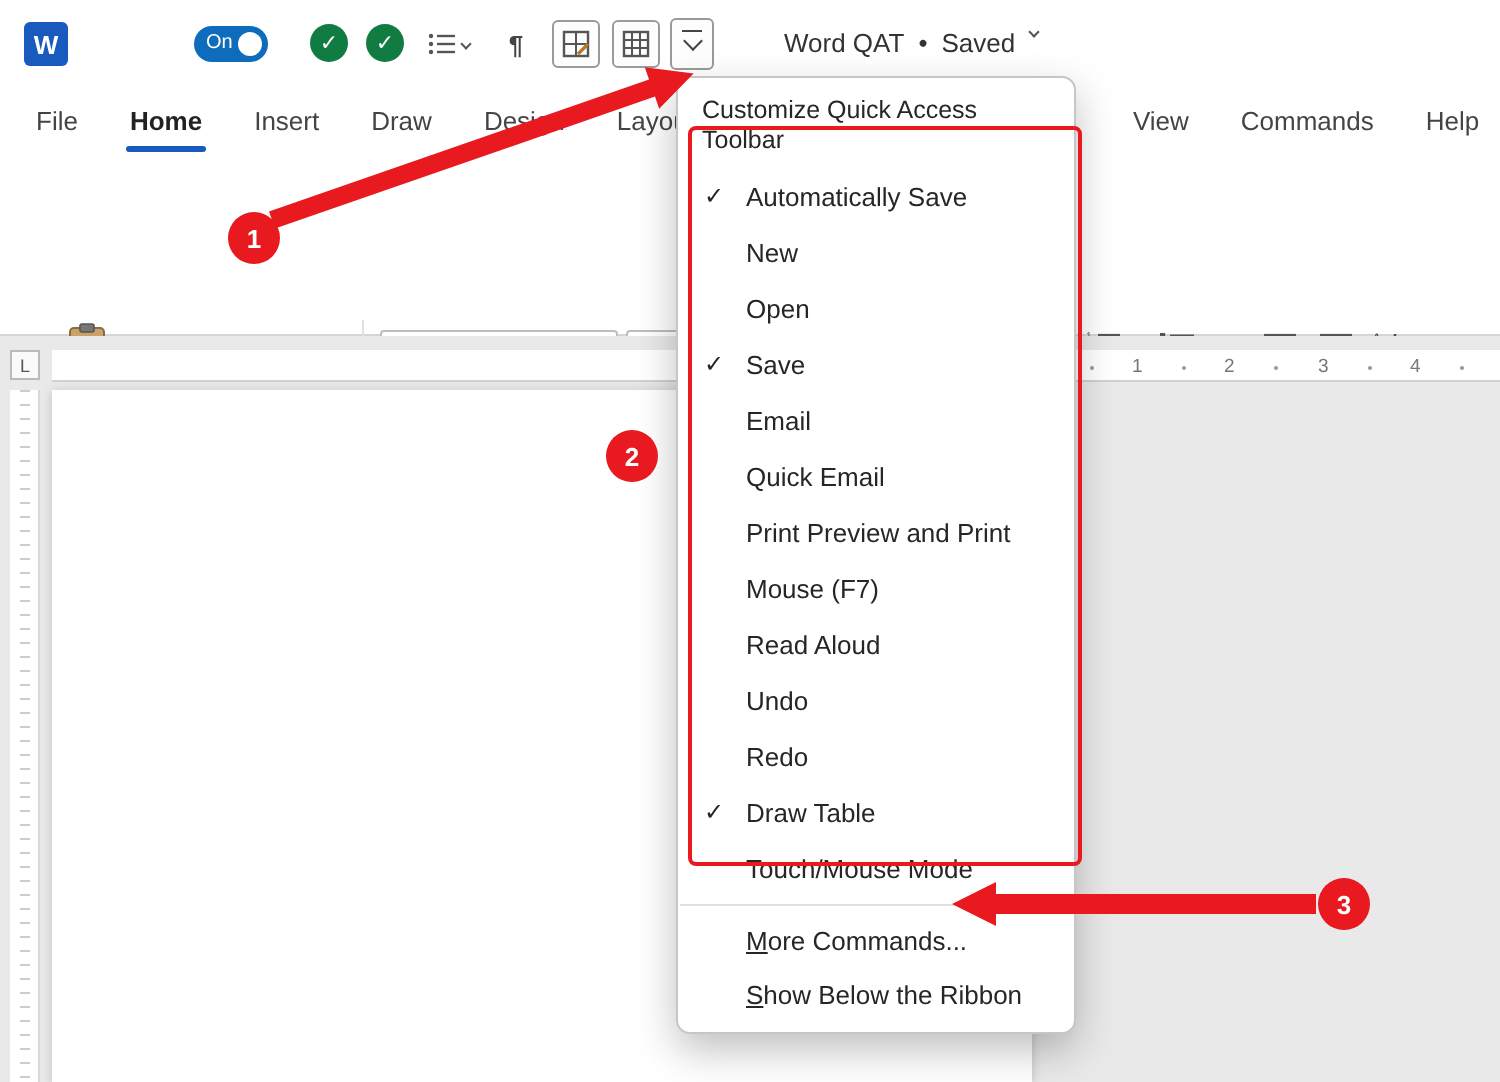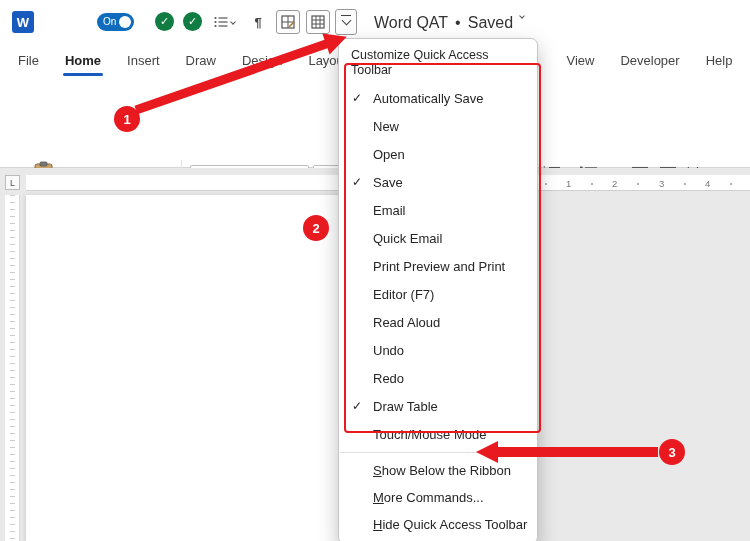--- a/index.html
+++ b/index.html
@@ -17,21 +17,21 @@
             border-radius:9px; }
   .toggle .on-text { position:absolute; left:6px; top:3px; font-size:10px; color:#fff;text-align:center; }
   .toggle .knob { position:absolute; right:3px; top:3px; width:12px; height:12px; background:#fff; border-radius:50%; }
   .green-badge { position:absolute; top:12px; width:19px; height:19px; border-radius:50%;
                  background:#107c41; color:#fff; font-size:11px; display:flex; align-items:center; justify-content:center; }
   .tb-btn { position:absolute; top:10px; height:24px; display:flex; align-items:center; justify-content:center; gap:3px; }
   .tb-boxed { border:1px solid #9a9a9a; border-radius:3px; background:#fdfdfd; }
   .qat-chevron { display:inline-block; width:7px; height:7px; border-right:1.6px solid #444;
                  border-bottom:1.6px solid #444; transform:rotate(45deg); margin-top:-3px; }
   .qat-overbar { position:absolute; top:5px; left:5px; right:5px; height:0; border-top:1.6px solid #444; }
-  .doc-title { position:absolute; left:374px; top:14px; font-size:16px; color:#333;
+  .doc-title { position:absolute; left:392px; top:14px; font-size:13px; color:#333;
                display:flex; gap:7px; }
   .chev { display:inline-block; width:6px; height:6px; border-right:1.3px solid #555;
           border-bottom:1.3px solid #555; transform:rotate(45deg); }
   .chev.sm { width:4px; height:4px; }
   .pilcrow { font-size:13px; font-weight:bold; color:#444; }
 
   
   .tabs-row { position:absolute; left:0; top:44px; width:750px; height:33px; background:#fff;
               display:flex; align-items:center; padding-left:16px; font-size:13px; color:#444; }
   .tab { margin-right:22px; padding:7px 2px; position:relative; white-space:nowrap; cursor:default; }
@@ -163,21 +163,21 @@
   </div>
 
   <div class="tabs-row">
     <span class="tab">File</span>
     <span class="tab active">Home</span>
     <span class="tab">Insert</span>
     <span class="tab">Draw</span>
     <span class="tab">Design</span>
     <span class="tab">Layout</span>
     <span class="tab push">View</span>
-    <span class="tab">Developer</span>
+    <span class="tab">Commands</span>
     <span class="tab">Help</span>
   </div>
 
   <div class="ribbon">
 
     <div class="paste-btn">
       <svg width="24" height="30" viewBox="0 0 24 30">
         <rect x="2" y="3" width="17" height="25" rx="2" fill="#c9a26a" stroke="#8a6b3f" stroke-width="1"></rect>
         <rect x="7" y="1" width="7" height="4" rx="1" fill="#777" stroke="#555" stroke-width="0.8"></rect>
         <rect x="7" y="9" width="14" height="19" fill="#fff" stroke="#999" stroke-width="1"></rect>
@@ -412,21 +412,21 @@
     <div class="menu-item">
       <span class="mi-check"></span>
       <span class="mi-label">Quick Email</span>
       </div>
     <div class="menu-item">
       <span class="mi-check"></span>
       <span class="mi-label">Print Preview and Print</span>
       </div>
     <div class="menu-item">
       <span class="mi-check"></span>
-      <span class="mi-label">Editor (F7)</span>
+      <span class="mi-label">Mouse (F7)</span>
       </div>
     <div class="menu-item">
       <span class="mi-check"></span>
       <span class="mi-label">Read Aloud</span>
       </div>
     <div class="menu-item">
       <span class="mi-check"></span>
       <span class="mi-label">Undo</span>
       </div>
     <div class="menu-item">
@@ -438,27 +438,24 @@
       <span class="mi-label">Draw Table</span>
       </div>
     <div class="menu-item">
       <span class="mi-check"></span>
       <span class="mi-label">Touch/Mouse Mode</span>
       </div>
 
     <div class="menu-sep"></div>
 
     <div class="menu-footer-item">
+      <span><span class="akey">M</span><span>ore Commands...</span></span>
+    </div>
+    <div class="menu-footer-item">
       <span><span class="akey">S</span><span>how Below the Ribbon</span></span>
-    </div>
-    <div class="menu-footer-item">
-      <span><span class="akey">M</span><span>ore Commands...</span></span>
-    </div>
-    <div class="menu-footer-item">
-      <span><span class="akey">H</span><span>ide Quick Access Toolbar</span></span>
     </div>
   </div>
 
   <div class="red-box"></div>
 
   <svg class="ann-svg">
 
     <polygon fill="#e8191f" points="134.5,105.7 324.5,39.7 322.4,33.6 346.8,36.8 329.6,54.4 327.5,48.3 137.5,114.3"></polygon>
 
     <polygon fill="#e8191f" points="658,447 498,447 498,441 476,452 498,463 498,457 658,457"></polygon>

